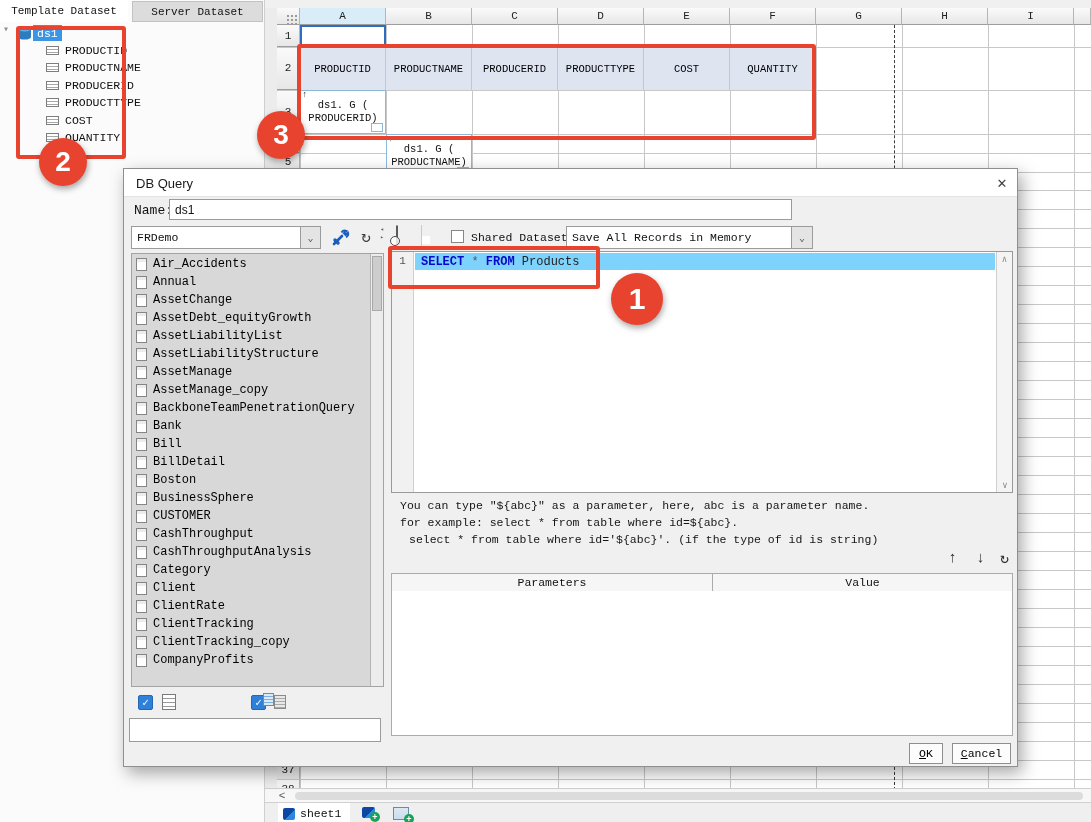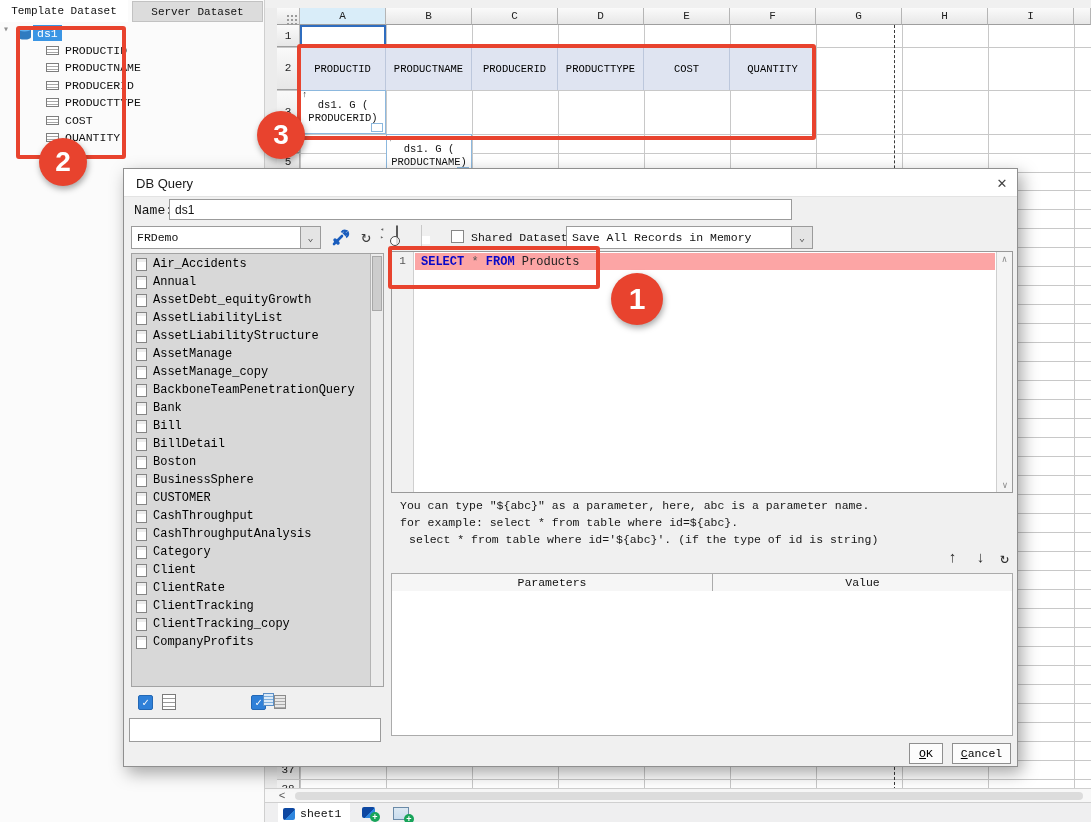--- a/index.html
+++ b/index.html
@@ -255,20 +255,24 @@
         <div class="litem">
             <span class="doc-icon"></span>
             <span>Air_Accidents</span>
           </div>
         <div class="litem">
             <span class="doc-icon"></span>
             <span>Annual</span>
           </div>
         <div class="litem">
             <span class="doc-icon"></span>
+            <span>AssetChange</span>
+          </div>
+        <div class="litem">
+            <span class="doc-icon"></span>
             <span>AssetDebt_equityGrowth</span>
           </div>
         <div class="litem">
             <span class="doc-icon"></span>
             <span>AssetLiabilityList</span>
           </div>
         <div class="litem">
             <span class="doc-icon"></span>
             <span>AssetLiabilityStructure</span>
           </div>
@@ -360,21 +364,21 @@
     <span class="abs" style="left:347px;top:62px;font-size:11.5px;">Shared Dataset</span>
     <div class="abs" style="left:442px;top:57px;width:247px;height:23px;">
       <div class="abs inp" style="left:0;top:0;width:226px;height:23px;font-size:11.5px;">Save All Records in Memory</div>
       <div class="abs ddbtn ctr" style="left:225px;top:0;width:22px;height:23px;">⌄</div>
     </div>
 
     <div class="abs" style="left:267px;top:82px;width:622px;height:242px;background:#fff;border:1px solid #999;">
       <div class="abs" style="left:0;top:0;width:22px;height:240px;background:#f1f1f1;border-right:1px solid #cfcfcf;">
         <div class="ctr" style="height:18px;font-size:11px;color:#555;">1</div>
       </div>
-      <div class="abs lft" style="left:23px;top:1px;width:580px;height:17px;background:#fca5a5;font-size:12px;padding-left:6px;gap:0;">
+      <div class="abs lft" style="left:23px;top:1px;width:580px;height:17px;background:#7dd3fc;font-size:12px;padding-left:6px;gap:0;">
         <span class="sqlkw">SELECT</span>
         <span style="color:#555;white-space:pre;"> </span>
         <span style="color:#555;">*</span>
         <span style="white-space:pre;"> </span>
         <span class="sqlkw">FROM</span>
         <span style="white-space:pre;"> </span>
         <span style="color:#222;">Products</span>
       </div>
       <div class="abs" style="right:0;top:0;width:16px;height:240px;background:#f4f4f4;border-left:1px solid #cfcfcf;">
         <div class="ctr" style="height:14px;font-size:9px;color:#8a8a8a;">∧</div>

